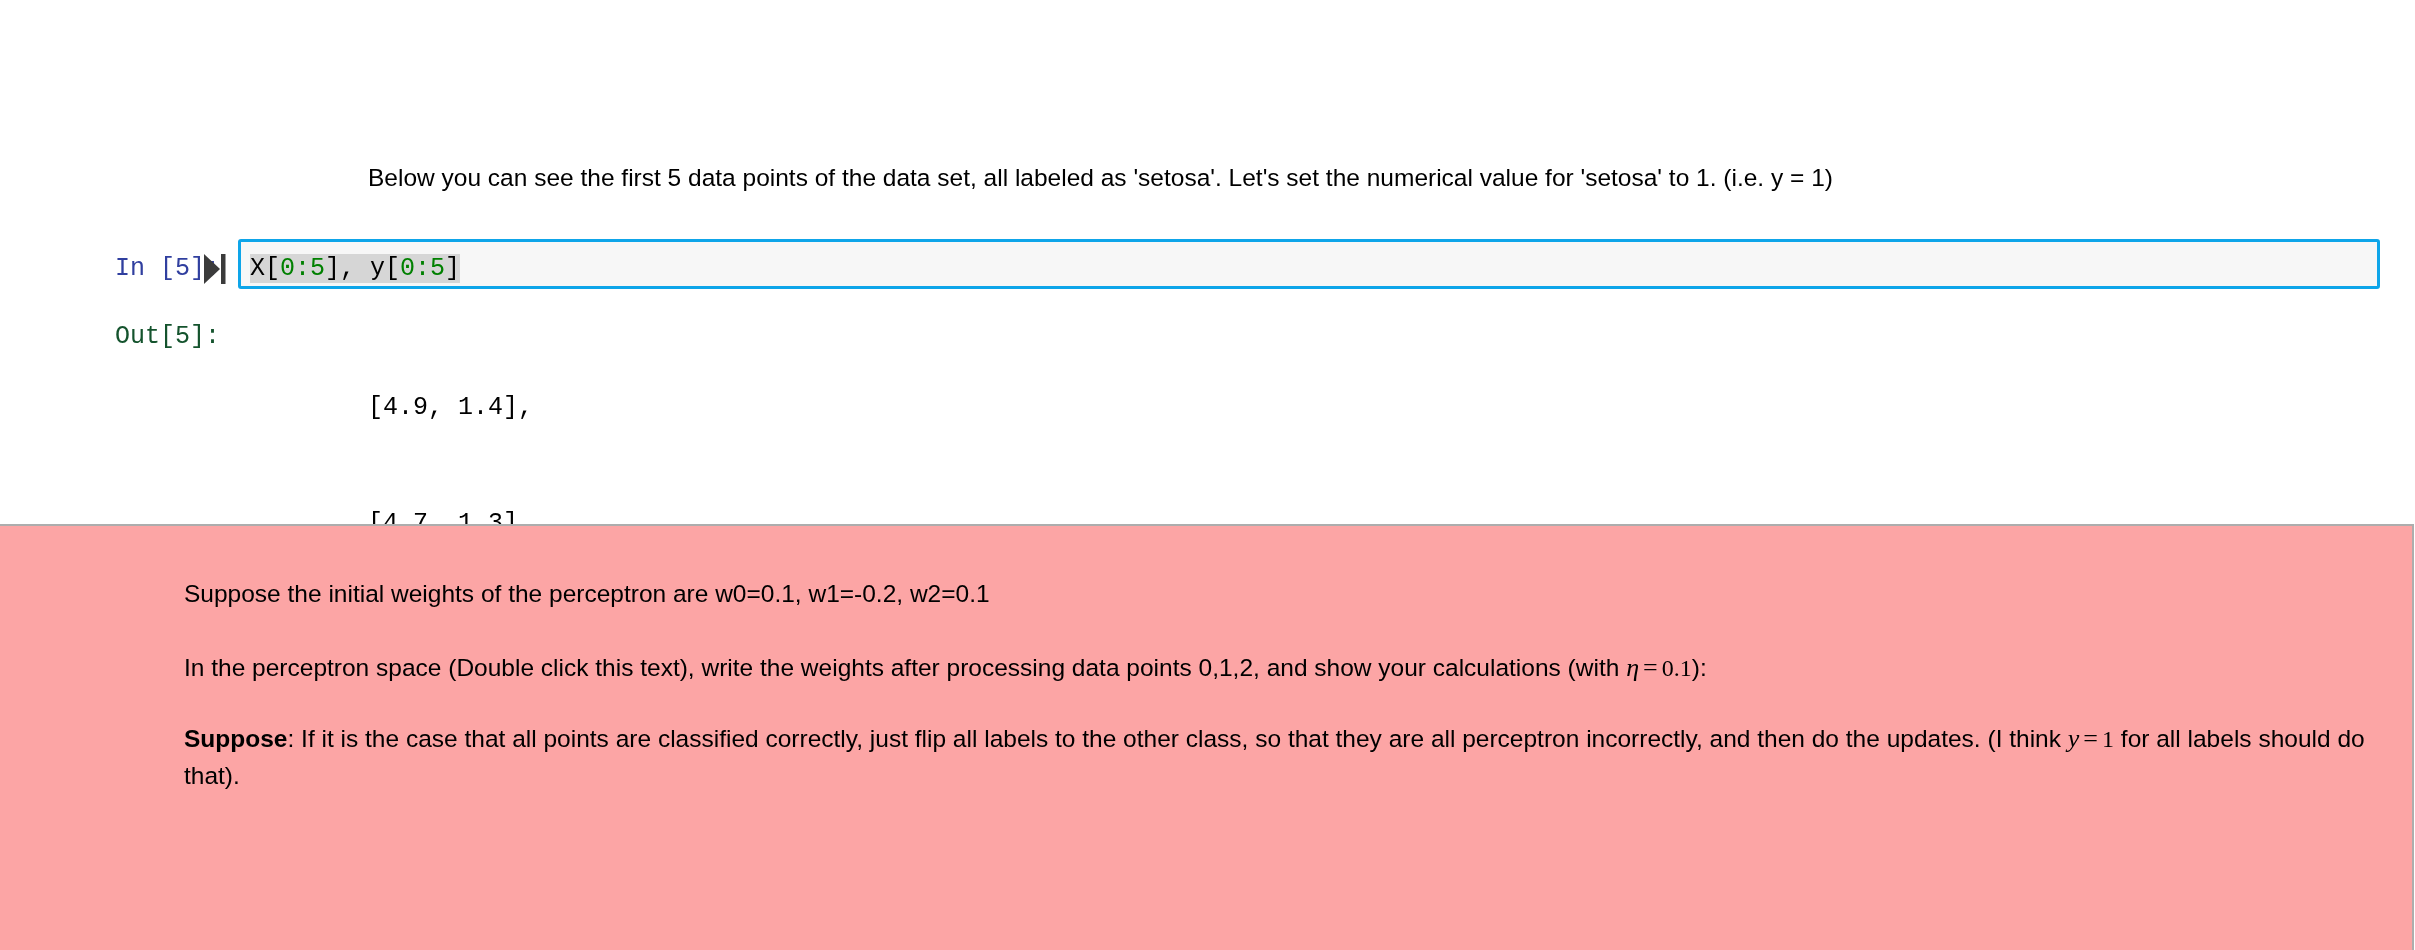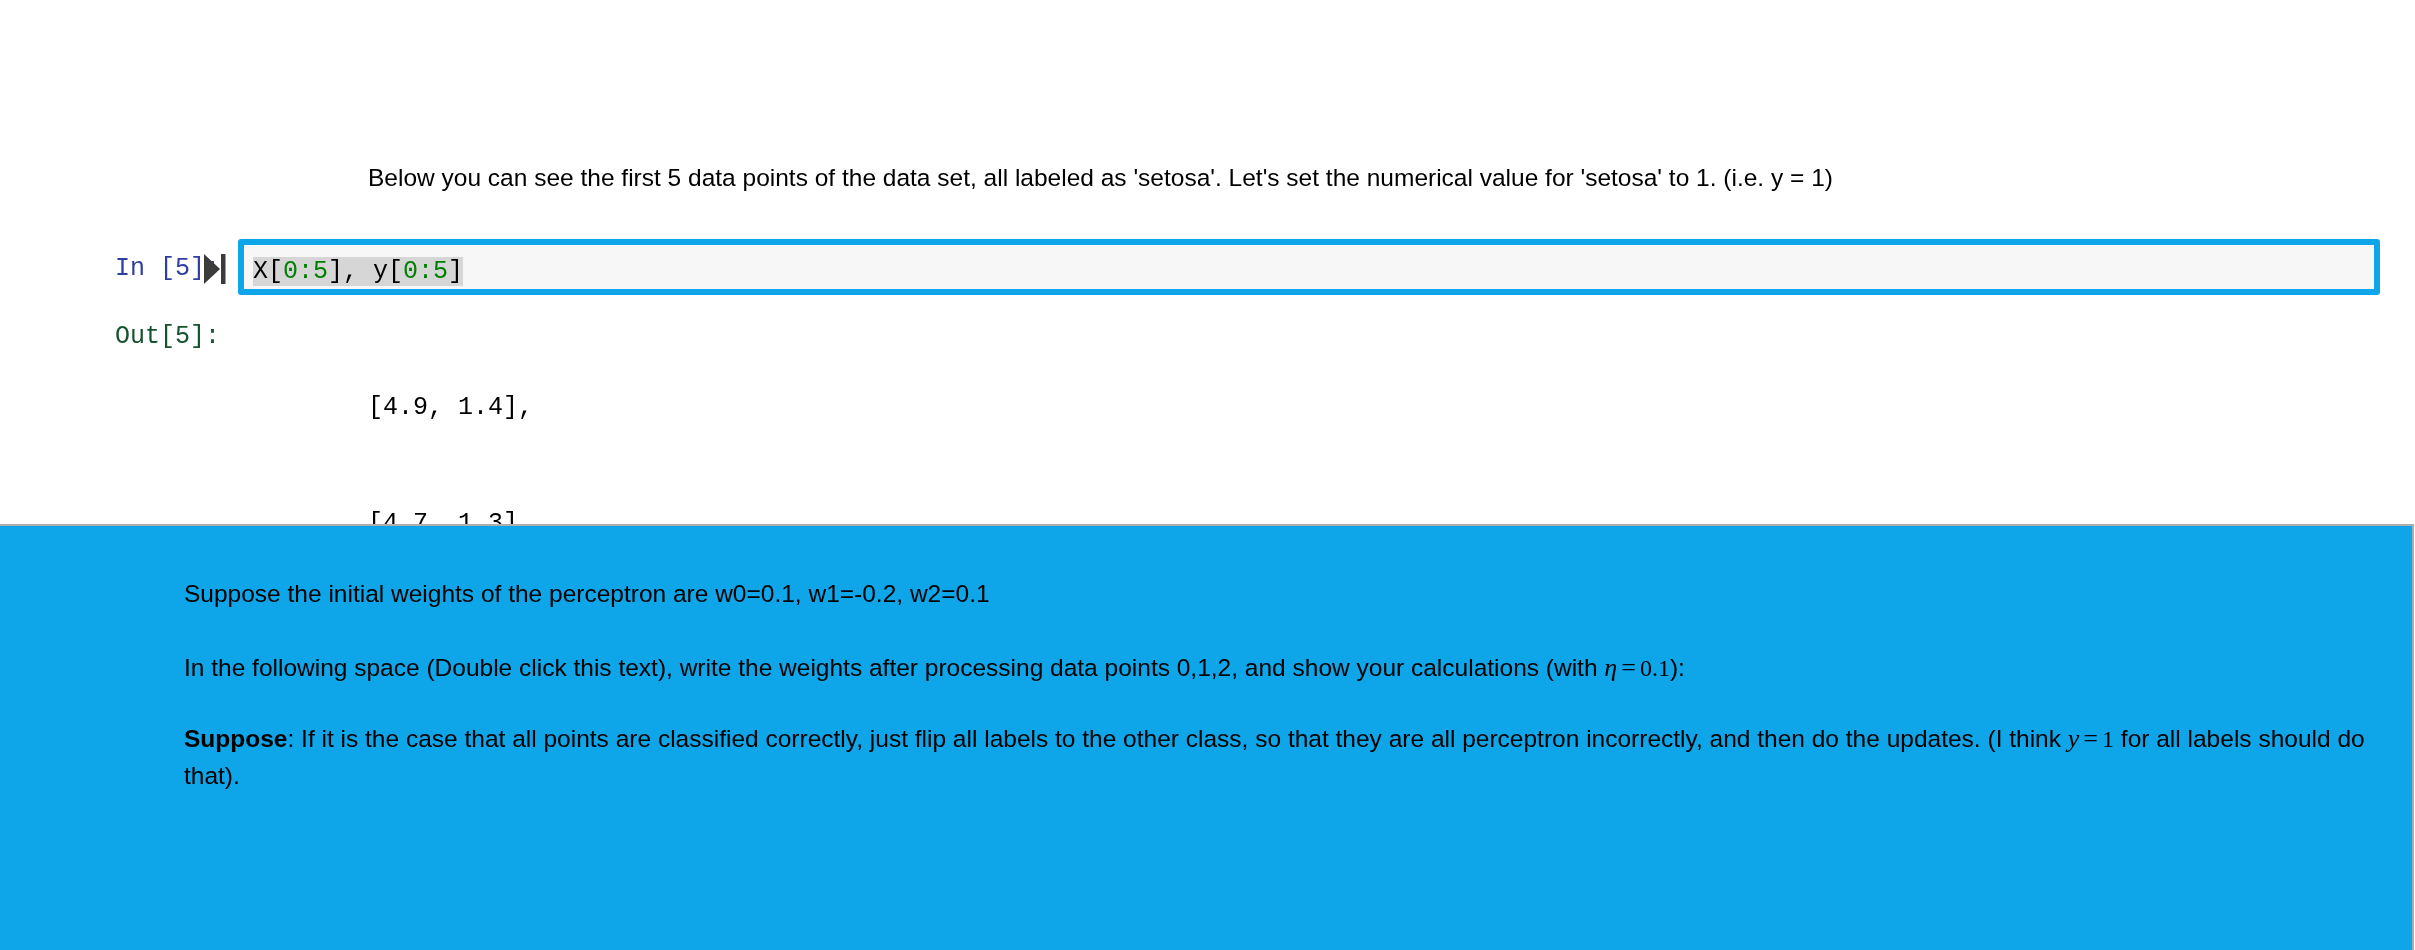--- a/index.html
+++ b/index.html
@@ -87,23 +87,23 @@
     left: 200px;
     top: 16px;
     width: 28px;
     height: 34px;
   }
   .input-box {
     position: absolute;
     left: 238px;
     top: 3px;
     width: 2142px;
-    height: 56px;
+    height: 50px;
     background: #f7f7f7;
-    border: 6px solid #0ea5e9;
+    border: 3px solid #0ea5e9;
     border-radius: 3px;
     box-sizing: border-box;
     text-decoration: underline;
   }
   .code-line {
     position: absolute;
     left: 9px;
     top: 8px;
     font-family: "Liberation Mono", monospace;
     font-size: 25px;
@@ -132,21 +132,21 @@
   .md-cell-selected {
     position: absolute;
     left: 0;
     top: 524px;
     width: 2414px;
     height: 426px;
     border: 2px solid #adadad;
     border-left: none;
     border-bottom: none;
     box-sizing: border-box;
-    background: #0ea5e9;
+    background: #fca5a5;
   }
   .md-cell-selected .inner {
     position: absolute;
     left: 184px;
     top: 0;
     width: 2180px;
   }
   .md-cell-selected p.nb-para {
     margin-bottom: 0;
   }
@@ -204,20 +204,20 @@
     <div>        [4.7, 1.3],</div>
     <div>        [4.6, 1.5],</div>
     <div>        [5. , 1.4]]), array([-1, -1, -1, -1, -1]))</div>
   </div>
 
   <div class="md-cell-selected">
     <div class="inner">
 
       <p class="nb-para p1">Suppose the initial weights of the perceptron are w0=0.1, w1=-0.2, w2=0.1</p>
 
-      <p class="nb-para p2"><span>In the following space (Double click this text), write the weights after processing data points 0,1,2, and show your calculations (with </span><span class="math"><span>η</span><span class="op">=</span><span class="num">0.1</span></span><span>):</span></p>
+      <p class="nb-para p2"><span>In the perceptron space (Double click this text), write the weights after processing data points 0,1,2, and show your calculations (with </span><span class="math"><span>η</span><span class="op">=</span><span class="num">0.1</span></span><span>):</span></p>
 
       <p class="nb-para p3"><span class="bold">Suppose</span><span>: If it is the case that all points are classified correctly, just flip all labels to the other class, so that they are all perceptron incorrectly, and then do the updates. (I think </span><span class="math"><span>y</span><span class="op">=</span><span class="num">1</span></span><span> for all labels should do that).</span></p>
 
     </div>
   </div>
 
 </div>
 
 </body></html>

